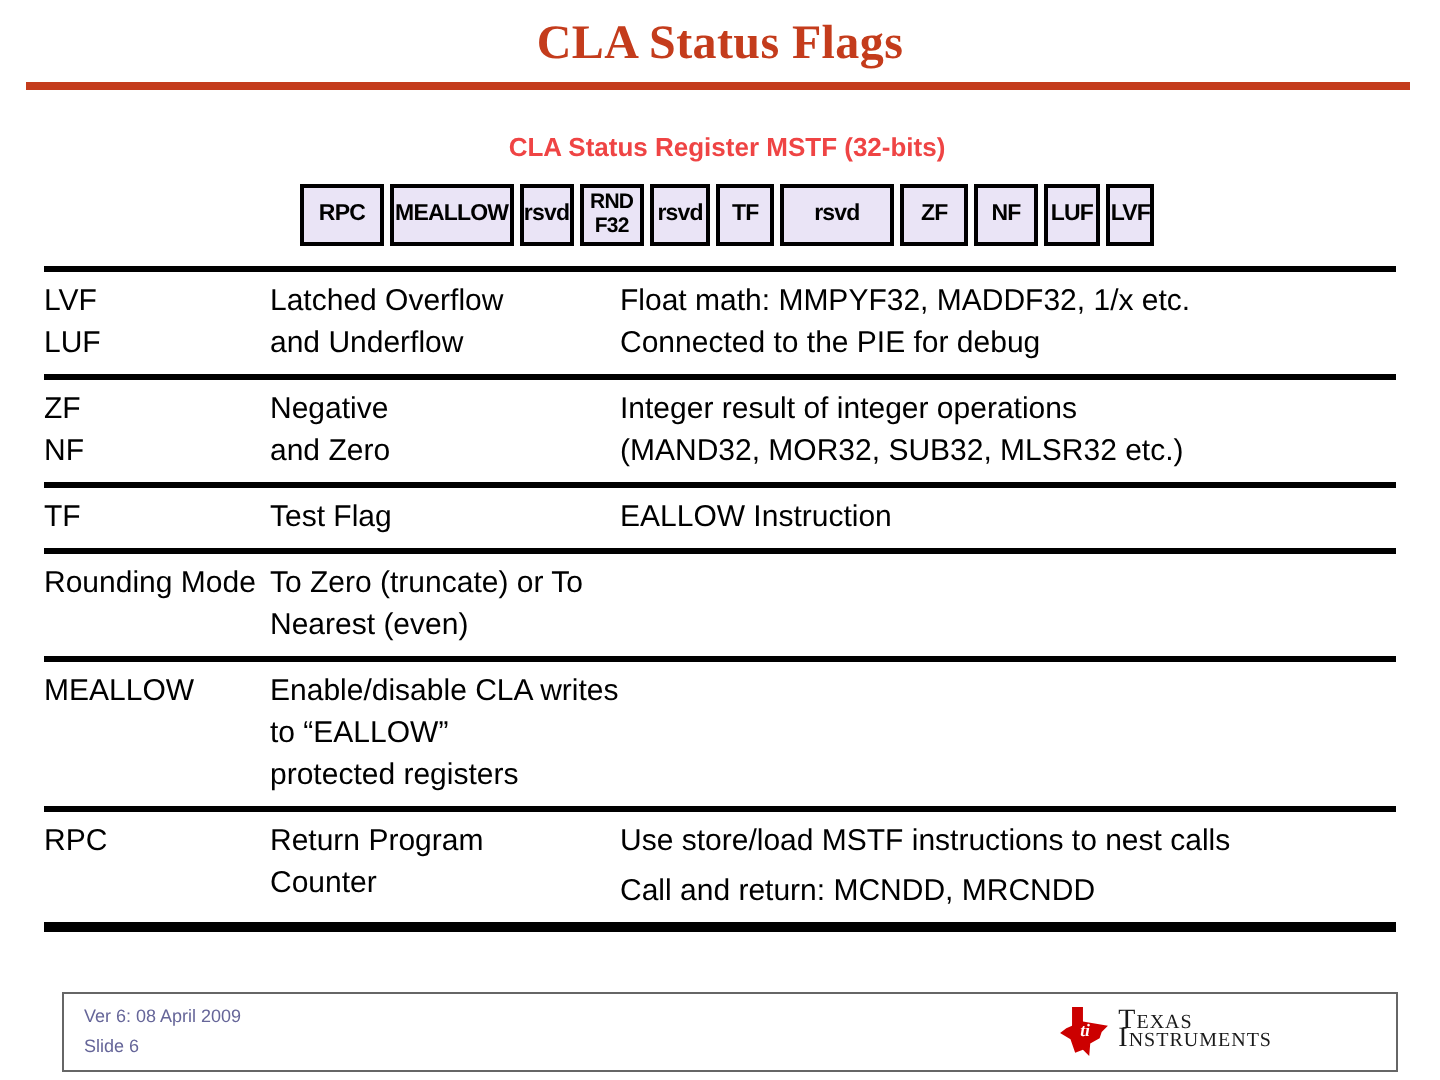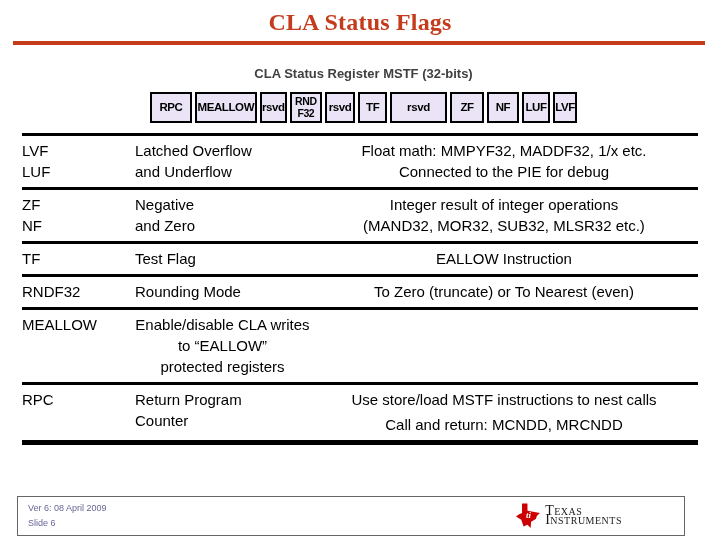--- a/index.html
+++ b/index.html
@@ -13,21 +13,21 @@
     font-family:"Liberation Serif",serif;font-weight:bold;font-size:24px;
     color:var(--title_red,#C43C1C);letter-spacing:.2px;
   }
   .title-rule{
     position:absolute;left:13px;top:41px;width:692px;height:4px;
     background:var(--title_red,#C43C1C);
   }
   
   .reg-caption{
     position:absolute;left:150px;top:66px;width:427px;text-align:center;
-    font-weight:bold;font-size:13px;color:#404040;
+    font-weight:bold;font-size:13px;color:#ef4444;
   }
   .register{
     position:absolute;left:150px;top:92px;width:427px;height:31px;
     display:flex;gap:3px;
   }
   .reg-cell{
     border:2px solid #000;background:var(--reg_fill,#EAE4F6);
     display:flex;align-items:center;justify-content:center;
     font-weight:bold;font-size:11.5px;letter-spacing:-0.4px;
     white-space:pre-line;text-align:center;line-height:1.05;
@@ -39,25 +39,25 @@
     position:absolute;left:22px;top:133px;width:676px;
     border-top:3px solid #000;border-bottom:5px solid #000;
     font-size:15px;line-height:21px;
   }
   .frow{
     display:grid;grid-template-columns:113px 175px 1fr;
     padding:4px 0 5px 0;
   }
   .frow + .frow{border-top:3px solid #000;}
   .cell{white-space:pre-line;}
-  .desc p{margin:0 0 4px 0;white-space:pre-line;text-align:center;}
+  .desc p{margin:0 0 4px 0;white-space:pre-line;}
   .desc p:last-child{margin-bottom:0;}
   
   .footer-box{
-    position:absolute;left:17px;top:496px;width:666px;height:38px;
+    position:absolute;left:31px;top:496px;width:666px;height:38px;
     border:1px solid #666;
   }
   .footer-text{
     position:absolute;left:10px;top:4px;font-size:9px;line-height:15px;
     color:var(--footer_purple,#666699);
   }
   .ti-logo{
     position:absolute;right:62px;top:6px;display:flex;align-items:flex-start;gap:4px;justify-content:flex-end;
   }
   .ti-logo svg{display:block;}
@@ -117,21 +117,20 @@
 
     <div class="frow">
       <div class="cell">TF</div>
       <div class="cell">Test Flag</div>
       <div class="desc">
         <p>EALLOW Instruction</p>
       </div>
     </div>
 
     <div class="frow">
-      <div class="cell">RNDF32</div>
       <div class="cell">Rounding Mode</div>
       <div class="desc">
         <p>To Zero (truncate) or To Nearest (even)</p>
       </div>
     </div>
 
     <div class="frow">
       <div class="cell">MEALLOW</div>
       <div class="desc">
         <p>Enable/disable CLA writes to “EALLOW”

